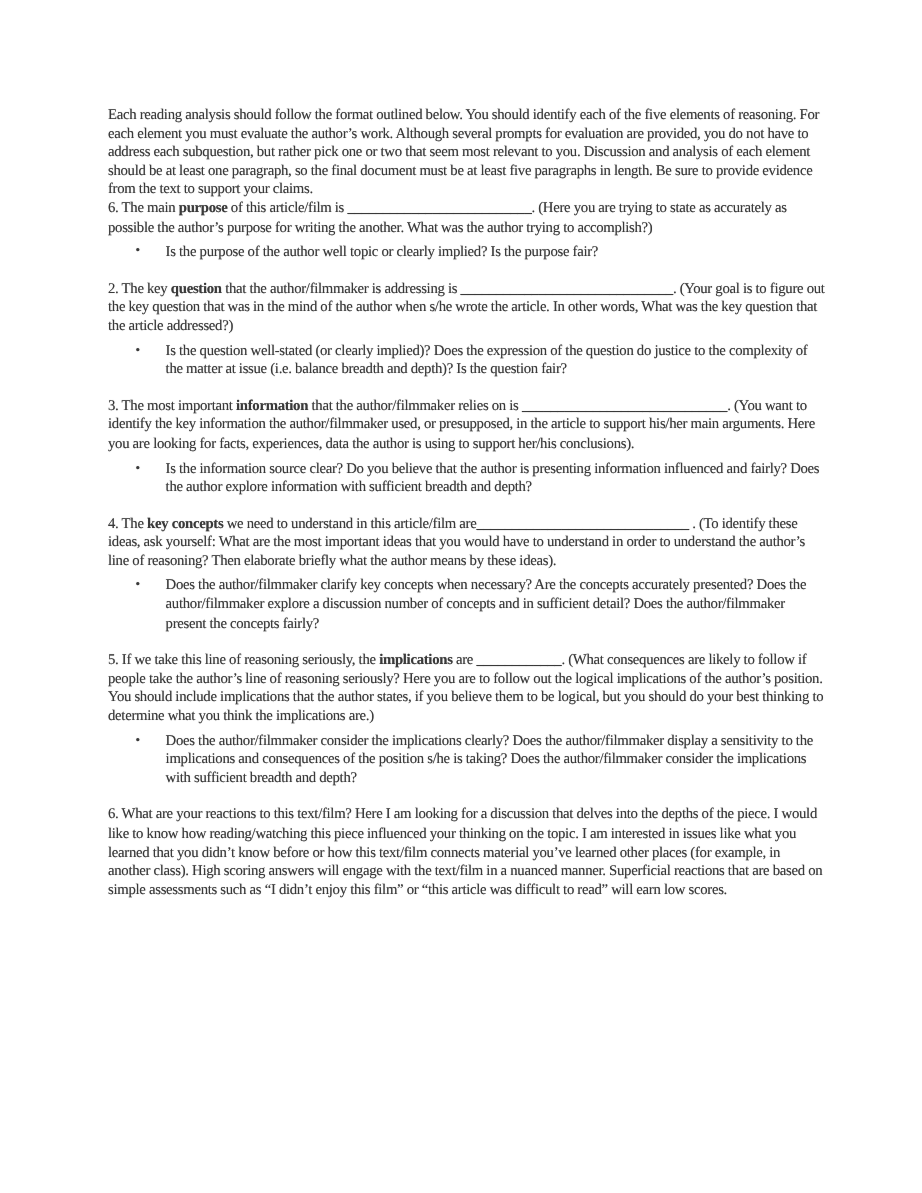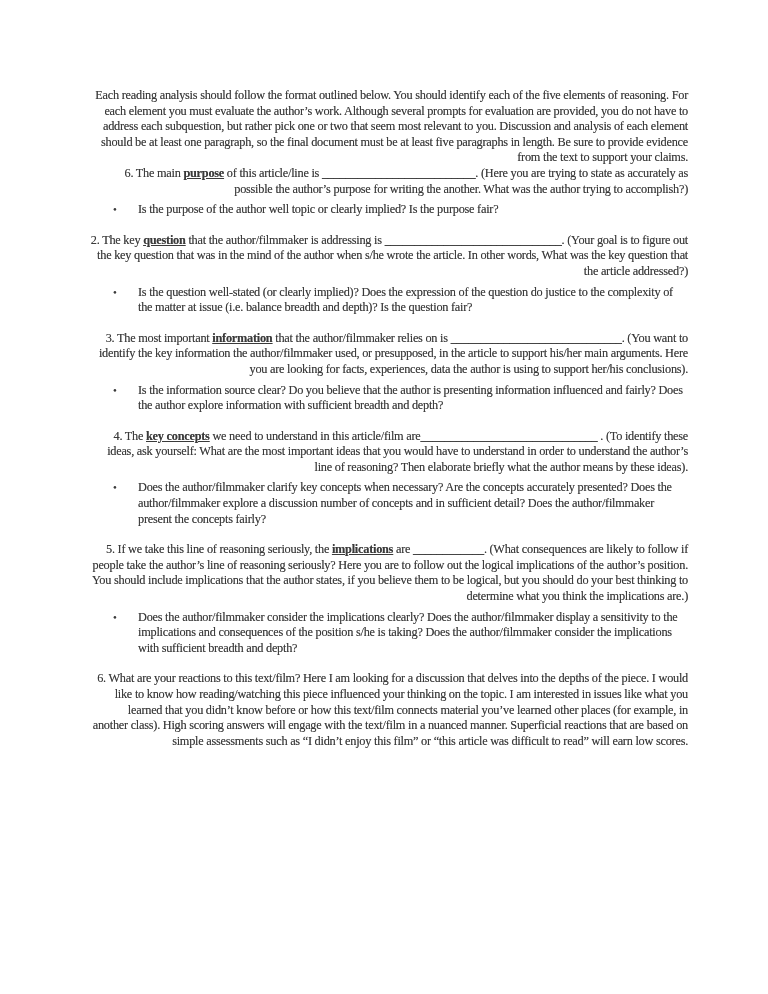--- a/index.html
+++ b/index.html
@@ -27,25 +27,24 @@
     font-weight: bold;
     text-align: center;
     letter-spacing: 0.3px;
     margin: 0 0 17px 0;
   }
   p.para {
     font-size: 12.3px;
     line-height: 15.6px;
     letter-spacing: -0.25px;
     margin: 0;
-    text-align: right;
   }
   .intro { margin-bottom: 15px; }
   .heading { font-weight: bold; }
-  b { font-weight: bold; text-decoration: underline; }
+  b { font-weight: bold; }
   .blank { white-space: nowrap; letter-spacing: -0.25px; font-weight: bold; }
   .bullet-row {
     display: flex;
     align-items: flex-start;
     margin: 5px 0 15px 23px;
     font-size: 12.3px;
     line-height: 15.6px;
     letter-spacing: -0.25px;
   }
   .bullet-dot {
@@ -57,21 +56,21 @@
 </style>
 </head>
 <body>
 
 <div class="page">
 
 
   <p class="para intro">Each reading analysis should follow the format outlined below.  You should identify each of the five elements of reasoning.  For each element you must evaluate the author’s work. Although several prompts for evaluation are provided, you do not have to address each subquestion, but rather pick one or two that seem most relevant to you.  Discussion and analysis of each element should be at least one paragraph, so the final document must be at least five paragraphs in length. Be sure to provide evidence from the text to support your claims.</p>
 
 
-  <p class="para"><span>6. The main </span><b>purpose</b><span> of this article/line is </span><span class="blank">__________________________</span><span>. (Here you are trying to state as accurately as possible the author’s purpose for writing the another. What was the author trying to accomplish?)</span></p>
+  <p class="para"><span>6. The main </span><b>purpose</b><span> of this article/film is </span><span class="blank">__________________________</span><span>. (Here you are trying to state as accurately as possible the author’s purpose for writing the another. What was the author trying to accomplish?)</span></p>
   <div class="bullet-row">
     <span class="bullet-dot">•</span>
     <span class="bullet-text">Is the purpose of the author well topic or clearly implied? Is the purpose fair?</span>
   </div>
 
   <p class="para"><span>2. The key </span><b>question</b><span> that the author/filmmaker is addressing is </span><span class="blank">______________________________</span><span>. (Your goal is to figure out the key question that was in the mind of the author when s/he wrote the article. In other words, What was the key question that the article addressed?)</span></p>
   <div class="bullet-row">
     <span class="bullet-dot">•</span>
     <span class="bullet-text">Is the question well-stated (or clearly implied)? Does the expression of the question do justice to the complexity of the matter at issue (i.e. balance breadth and depth)? Is the question fair?</span>
   </div>

